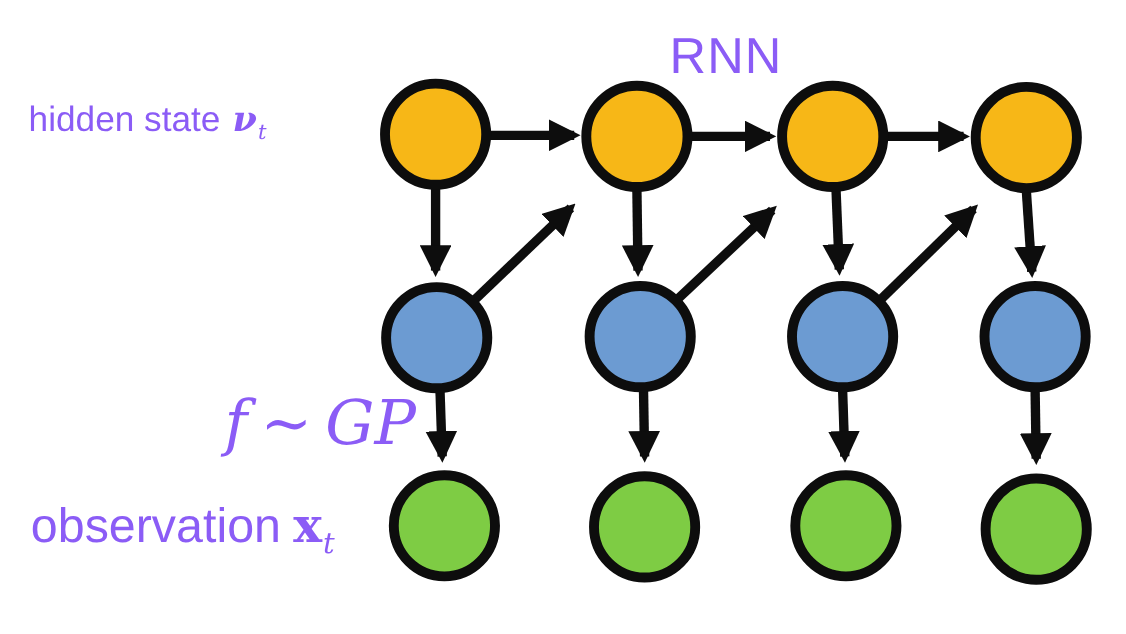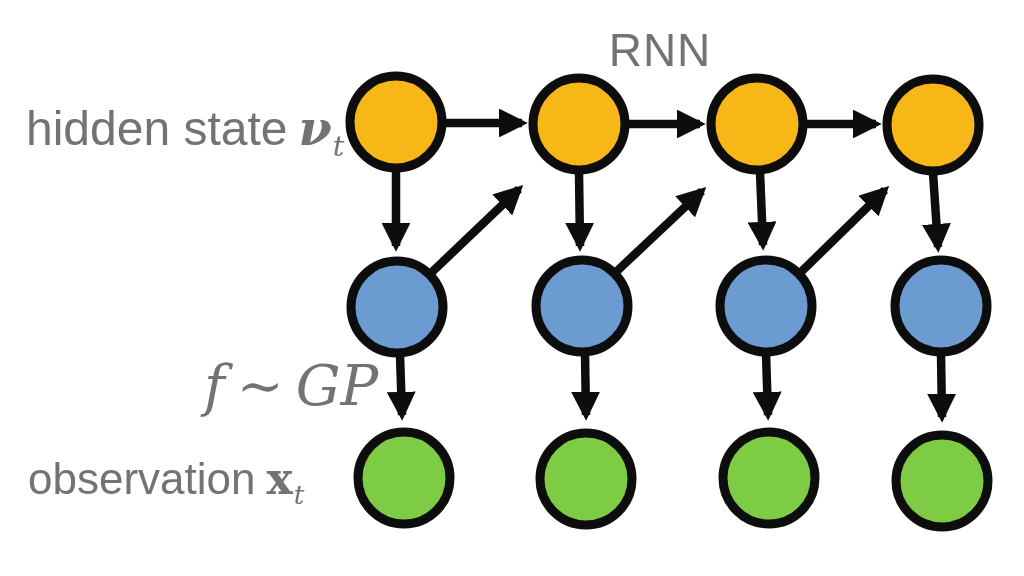--- a/index.html
+++ b/index.html
@@ -3,39 +3,39 @@
 <meta charset="utf-8">
 <style>
   html, body { margin: 0; padding: 0; background: #ffffff; }
   .figure {
     position: relative;
     width: 1024px;
     height: 556px;
     background: #ffffff;
     overflow: hidden;
     font-family: "Liberation Sans", sans-serif;
-    color: #737373;
+    color: #8b5cf6;
   }
   .canvas {
     position: absolute;
     left: 0; top: 0;
     width: 1024px; height: 576px;
   }
   .lbl {
     position: absolute;
     line-height: 1;
     white-space: nowrap;
   }
   .title {
     left: 560px; top: 27px; width: 200px;
     text-align: center;
     font-size: 46px;
     letter-spacing: 1px;
   }
-  .hidden-label { left: 26px;  top: 104px; font-size: 48px; }
+  .hidden-label { left: 26px;  top: 92px; font-size: 32px; }
   .latent-label { left: 53px;  top: 279px; font-size: 44px; }
   .obs-label    { left: 28px;  top: 457px; font-size: 44px; }
   .note-label   { left: 20px;  top: 502px; font-size: 28px; }
   .gp-label {
     left: 204px; top: 358px;
     font-size: 56px;
     font-family: "DejaVu Serif", serif;
     font-style: italic;
   }
   .gp-label .tilde { font-style: normal; margin: 0 12px; }

